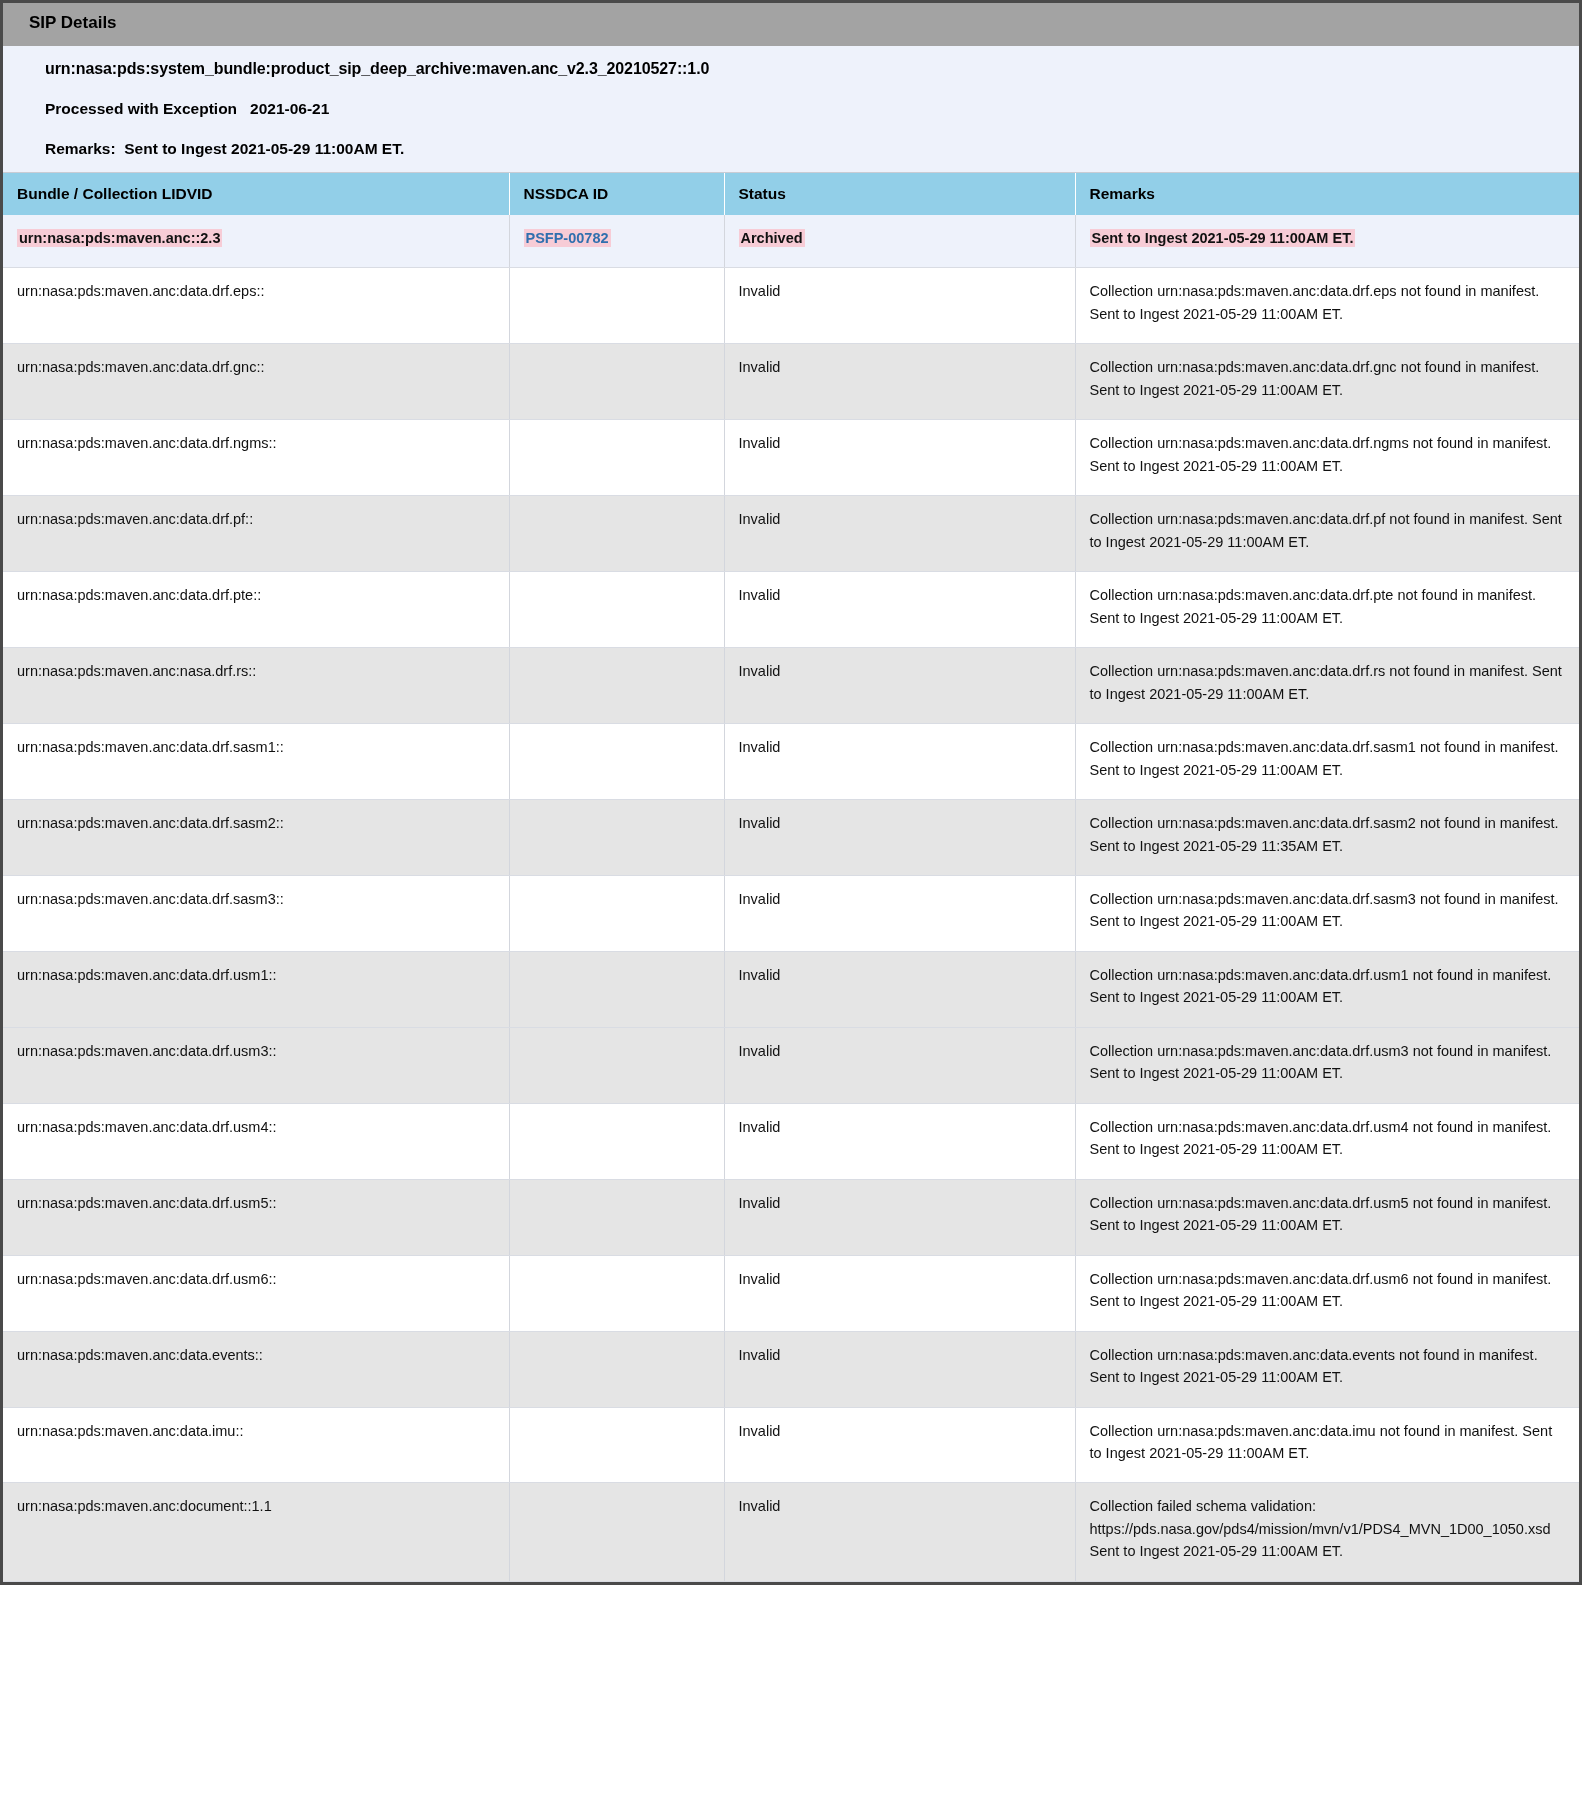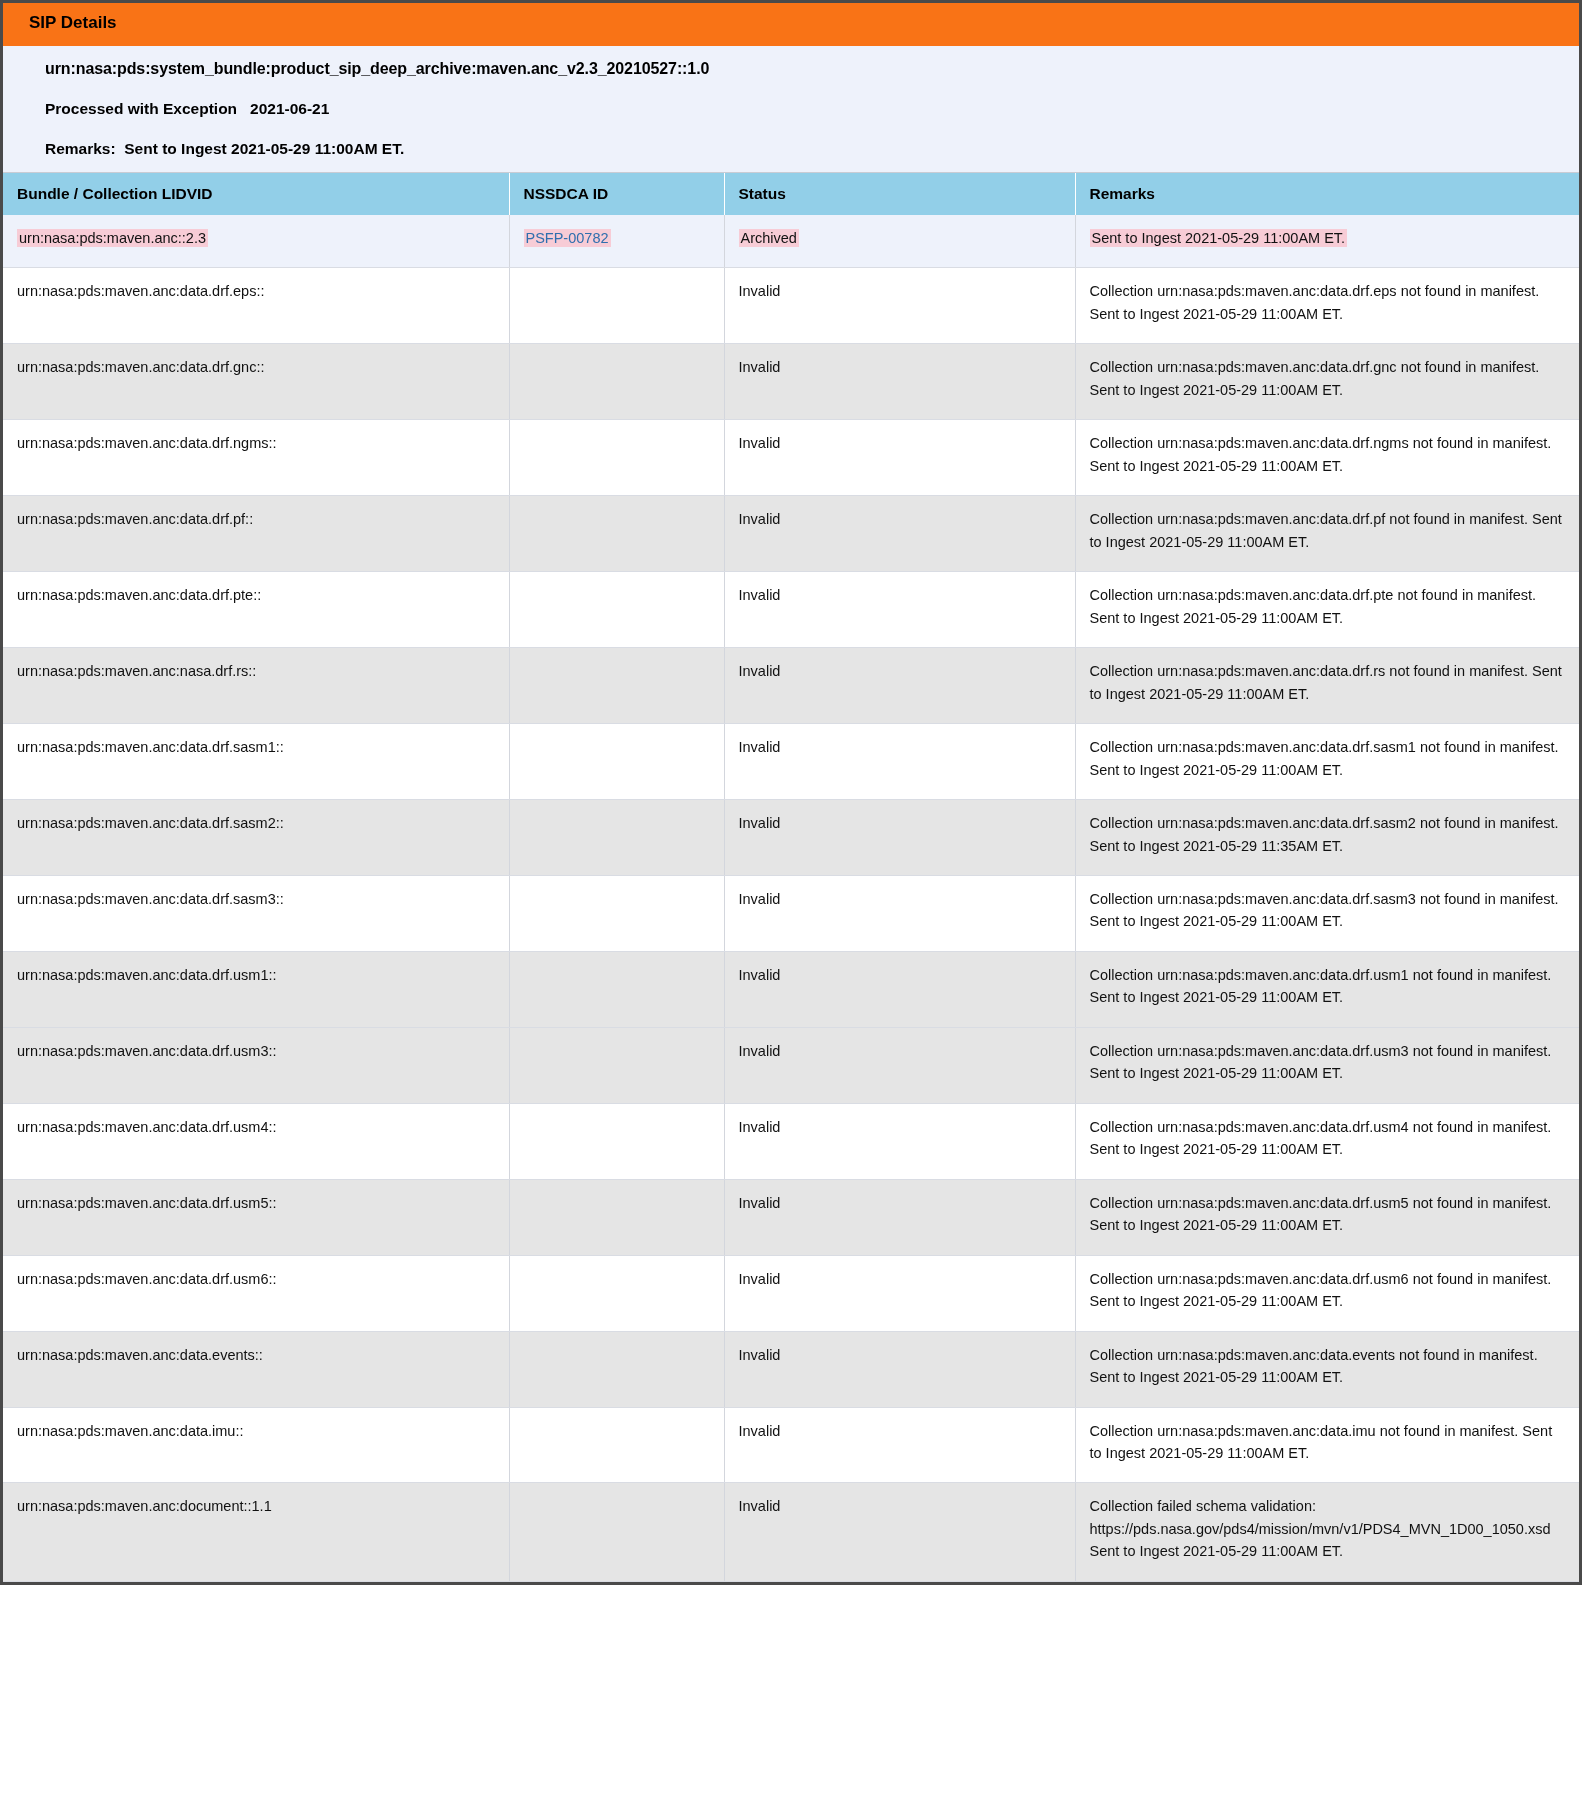--- a/index.html
+++ b/index.html
@@ -15,21 +15,21 @@
   .sip-panel {
     width: 1582px;
     box-sizing: border-box;
     border: 3px solid #4a4a4a;
     background: #ffffff;
     position: relative;
   }
 
   
   .panel-title {
-    background: #f97316;
+    background: #a3a3a3;
     color: #000000;
     font-size: 17px;
     font-weight: bold;
     padding: 10px 0 10px 26px;
     line-height: 1.2;
     box-sizing: border-box;
     height: 43px;
   }
 
   
@@ -100,20 +100,21 @@
 
   tbody tr.row-odd td  { background: #ffffff; }
   tbody tr.row-even td { background: #e5e5e5; }
 
   
   tbody tr.row-highlight td { background: #eef2fb; }
 
   .hl {
     background: #f7ccd6;
     padding: 1px 2px;
+    font-weight: bold;
   }
   .nssdca-link {
     color: #2f6fae;
     text-decoration: none;
   }
   .cell-lidvid { white-space: nowrap; }
 </style>
 </head>
 <body>
 

